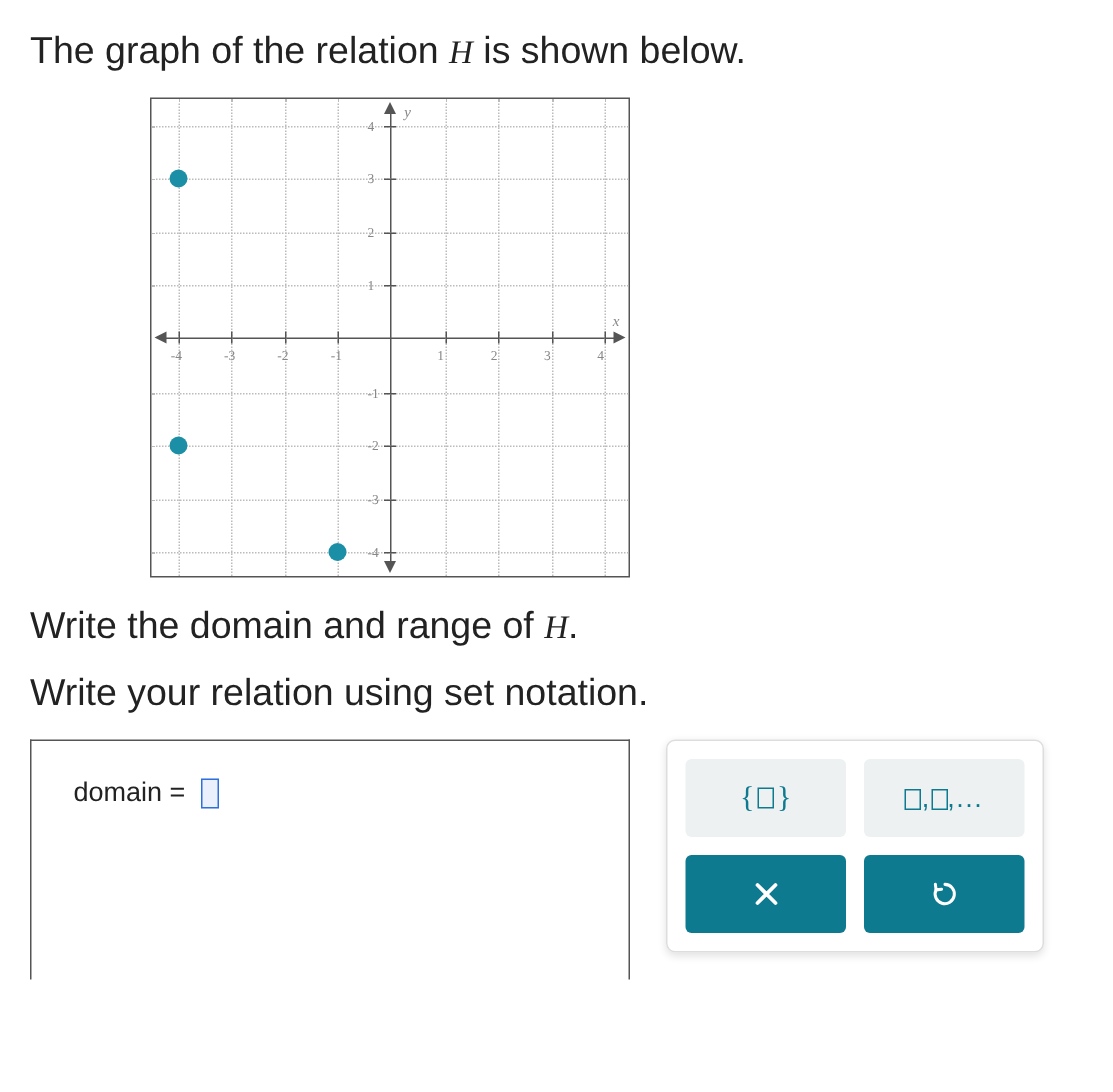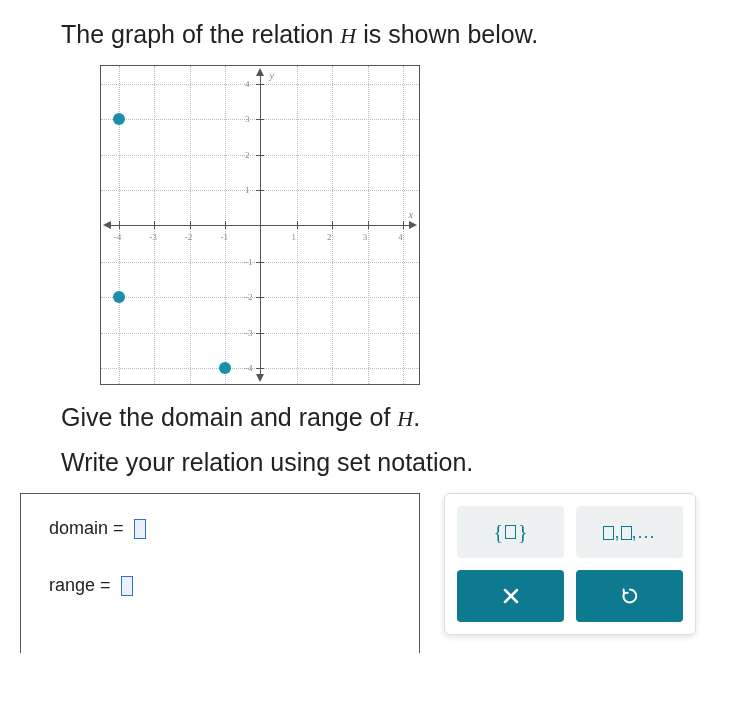--- a/index.html
+++ b/index.html
@@ -7,21 +7,20 @@
     margin: 0;
     padding: 20px;
     font-family: Verdana, Arial, sans-serif;
     color: #222;
     background: #fff;
     width: 742px;
   }
   .prompt-line {
     font-size: 25px;
     margin-bottom: 16px;
-    margin-left: 41px;
   }
   .relation-var {
     font-family: "Times New Roman", serif;
     font-style: italic;
     font-size: 22px;
   }
   .graph-wrap {
     margin-left: 80px;
     margin-bottom: 18px;
   }
@@ -249,36 +248,32 @@
       <div class="tick-label" style="top: 261.667px; left: 144px;">-3</div>
       <div class="tick-mark-v" style="top: 302.222px;"></div>
       <div class="tick-label" style="top: 297.222px; left: 144px;">-4</div>
       <div class="point" style="left: 17.7778px; top: 53.3333px;"></div>
       <div class="point" style="left: 17.7778px; top: 231.111px;"></div>
       <div class="point" style="left: 124.444px; top: 302.222px;"></div>
     </div>
 </div>
 
 <div class="prompt-line">
-  <span>Give the domain and range of </span><span class="relation-var">H</span><span>.</span>
+  <span>Write the domain and range of </span><span class="relation-var">H</span><span>.</span>
 </div>
 <div class="prompt-line">
   <span>Write your relation using set notation.</span>
 </div>
 
 <div class="answer-area">
   <div class="answer-box">
     <div class="answer-row">
       <span>domain =</span>
       <span class="placeholder-box"></span>
     </div>
-    <div class="answer-row">
-      <span>range =</span>
-      <span class="placeholder-box"></span>
-    </div>
   </div>
 
   <div class="keypad">
     <div class="keypad-row">
       <div class="key-btn key-light">
         <span class="set-icon">{<span class="mini-box"></span>}</span>
       </div>
       <div class="key-btn key-light">
         <span class="list-icon"><span class="mini-box"></span>,<span class="mini-box"></span>,...</span>
       </div>

